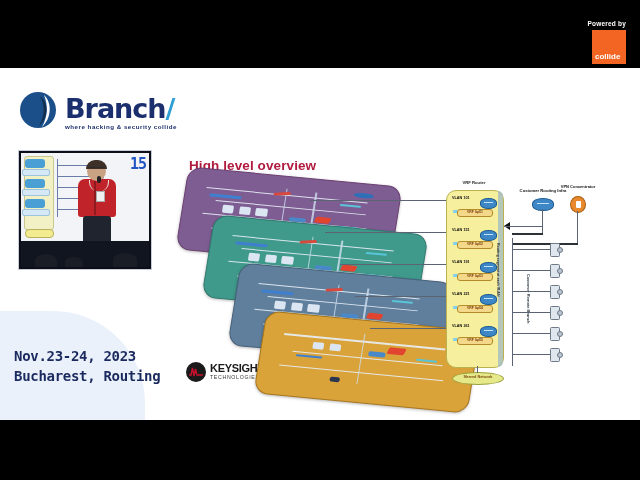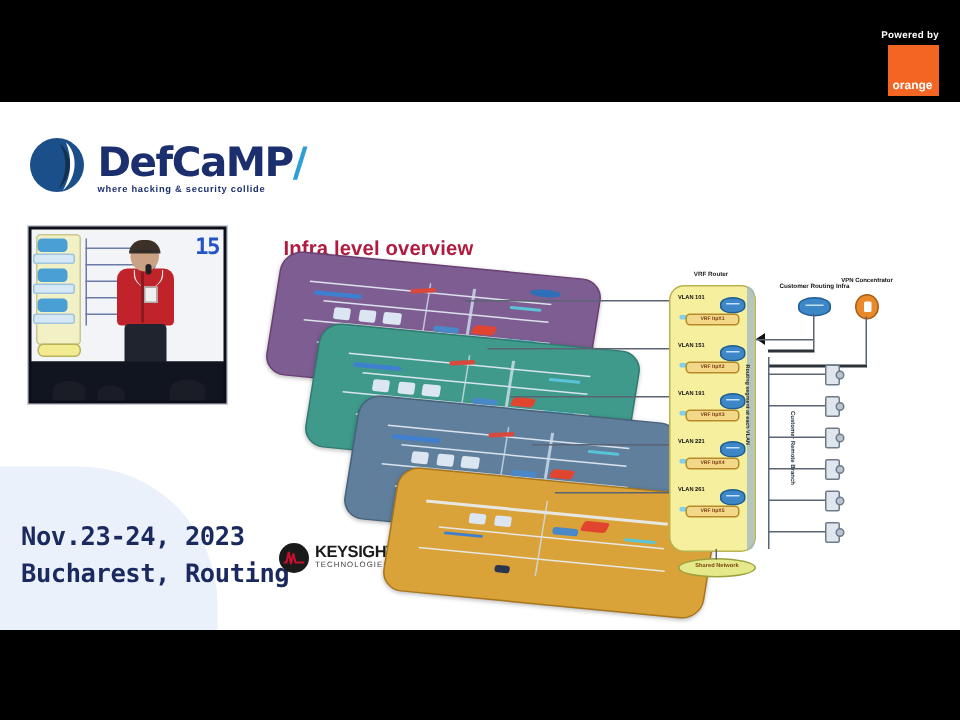--- a/index.html
+++ b/index.html
@@ -48,21 +48,21 @@
   #spk-badge{position:absolute;left:21px;top:30px;width:7px;height:9px;background:#f0f0f0;border:1px solid #aaa;}
   #spk-lanyard{position:absolute;left:14px;top:19px;width:18px;height:12px;border-left:1.5px solid #e8e8e8;border-right:1.5px solid #e8e8e8;border-radius:0 0 10px 10px;}
   #spk-arm{position:absolute;left:24px;top:20px;width:8px;height:16px;background:#c0242a;border-radius:4px;transform:rotate(-22deg);}
   #spk-mic{position:absolute;left:22px;top:15px;width:4px;height:7px;background:#222;border-radius:2px;}
   #spk-legs{position:absolute;left:8px;top:55px;width:28px;height:29px;background:#20242e;border-radius:3px;}
   #spk-floor{position:absolute;left:2px;top:90px;width:128px;height:26px;background:#111520;}
   .spk-head-audience{position:absolute;bottom:0;border-radius:50% 50% 0 0;background:#1a1d26;}
 
   
   #blob{position:absolute;left:-40px;top:243px;width:185px;height:115px;background:#eaf1fb;border-radius:0 92px 0 0;}
-  #event-info{position:absolute;left:14px;top:278px;font-family:"DejaVu Sans Mono",monospace;font-size:17px;color:#1b2a5e;line-height:1.45;font-weight:bold;letter-spacing:-.3px;}
+  #event-info{position:absolute;left:14px;top:278px;font-family:"DejaVu Sans Mono",monospace;font-size:14px;color:#1b2a5e;line-height:1.45;font-weight:bold;letter-spacing:-.3px;}
 
   
   #slide-title{position:absolute;left:189px;top:90px;font-size:13.5px;font-weight:bold;color:#b01b3f;letter-spacing:.1px;}
 
   
   #keysight{position:absolute;left:186px;top:294px;display:flex;align-items:center;}
   #ks-mark{width:20px;height:20px;border-radius:50%;background:#1a1a1a;position:relative;flex:0 0 auto;}
   #ks-wave{position:absolute;left:3px;top:5px;width:14px;height:10px;}
   #ks-text{margin-left:4px;line-height:1;}
   #ks-name{font-size:11px;font-weight:bold;color:#1a1a1a;letter-spacing:-.3px;}
@@ -147,21 +147,21 @@
     <div id="logo">
       <div id="logo-mark">
         <svg width="40" height="40" viewBox="0 0 40 40">
           <circle cx="20" cy="20" r="18" fill="#1b4f8a"></circle>
           <path d="M20 2 A18 18 0 0 0 20 38 A13 13 0 0 1 20 2 Z" fill="#2e9fd4"></path>
           <path d="M26 5 C34 12 34 28 24 37 C30 26 30 15 26 5 Z" fill="#ffffff"></path>
           <path d="M22 6 C31 13 31 27 21 36 C27 26 27 15 22 6 Z" fill="#14304f"></path>
         </svg>
       </div>
       <div id="logo-text">
-        <div class="dc-word"><span>DefCaMP</span><span class="slash">/</span></div>
+        <div class="dc-word"><span>Branch</span><span class="slash">/</span></div>
         <div class="dc-tag">where hacking &amp; security collide</div>
       </div>
     </div>
 
     <div id="speaker">
       <div id="spk-screen">
         <div id="spk-leftpanel"></div>
         <div class="spk-node" style="top:6px"></div>
         <div class="spk-cap" style="top:16px"></div>
         <div class="spk-node" style="top:26px"></div>
@@ -203,21 +203,21 @@
         <div class="spk-head-audience" style="left:92px;width:24px;height:14px;"></div>
       </div>
     </div>
 
     <div id="blob"></div>
     <div id="event-info">
       <div>Nov.23-24, 2023</div>
       <div>Bucharest, Routing</div>
     </div>
 
-    <div id="slide-title">Infra level overview</div>
+    <div id="slide-title">High level overview</div>
 
     <div id="keysight">
       <div id="ks-mark">
         <svg id="ks-wave" viewBox="0 0 14 10">
             <polyline points="0,8 2,8 3.5,1 5,9 6.5,2 8,8 14,8" fill="none" stroke="#c8102e" stroke-width="1.4"></polyline>
           </svg>
       </div>
       <div id="ks-text">
         <div id="ks-name">KEYSIGHT</div>
         <div id="ks-sub">TECHNOLOGIES</div>
@@ -416,17 +416,17 @@
             <div class="dot"></div>
           </div>
       </div>
 
     </div>
   </div>
 
   <div id="powered">
     <div id="powered-label">Powered by</div>
     <div id="orange-logo">
-      <div id="orange-word">orange</div>
+      <div id="orange-word">collide</div>
     </div>
   </div>
 
 </div>
 
 </body></html>

